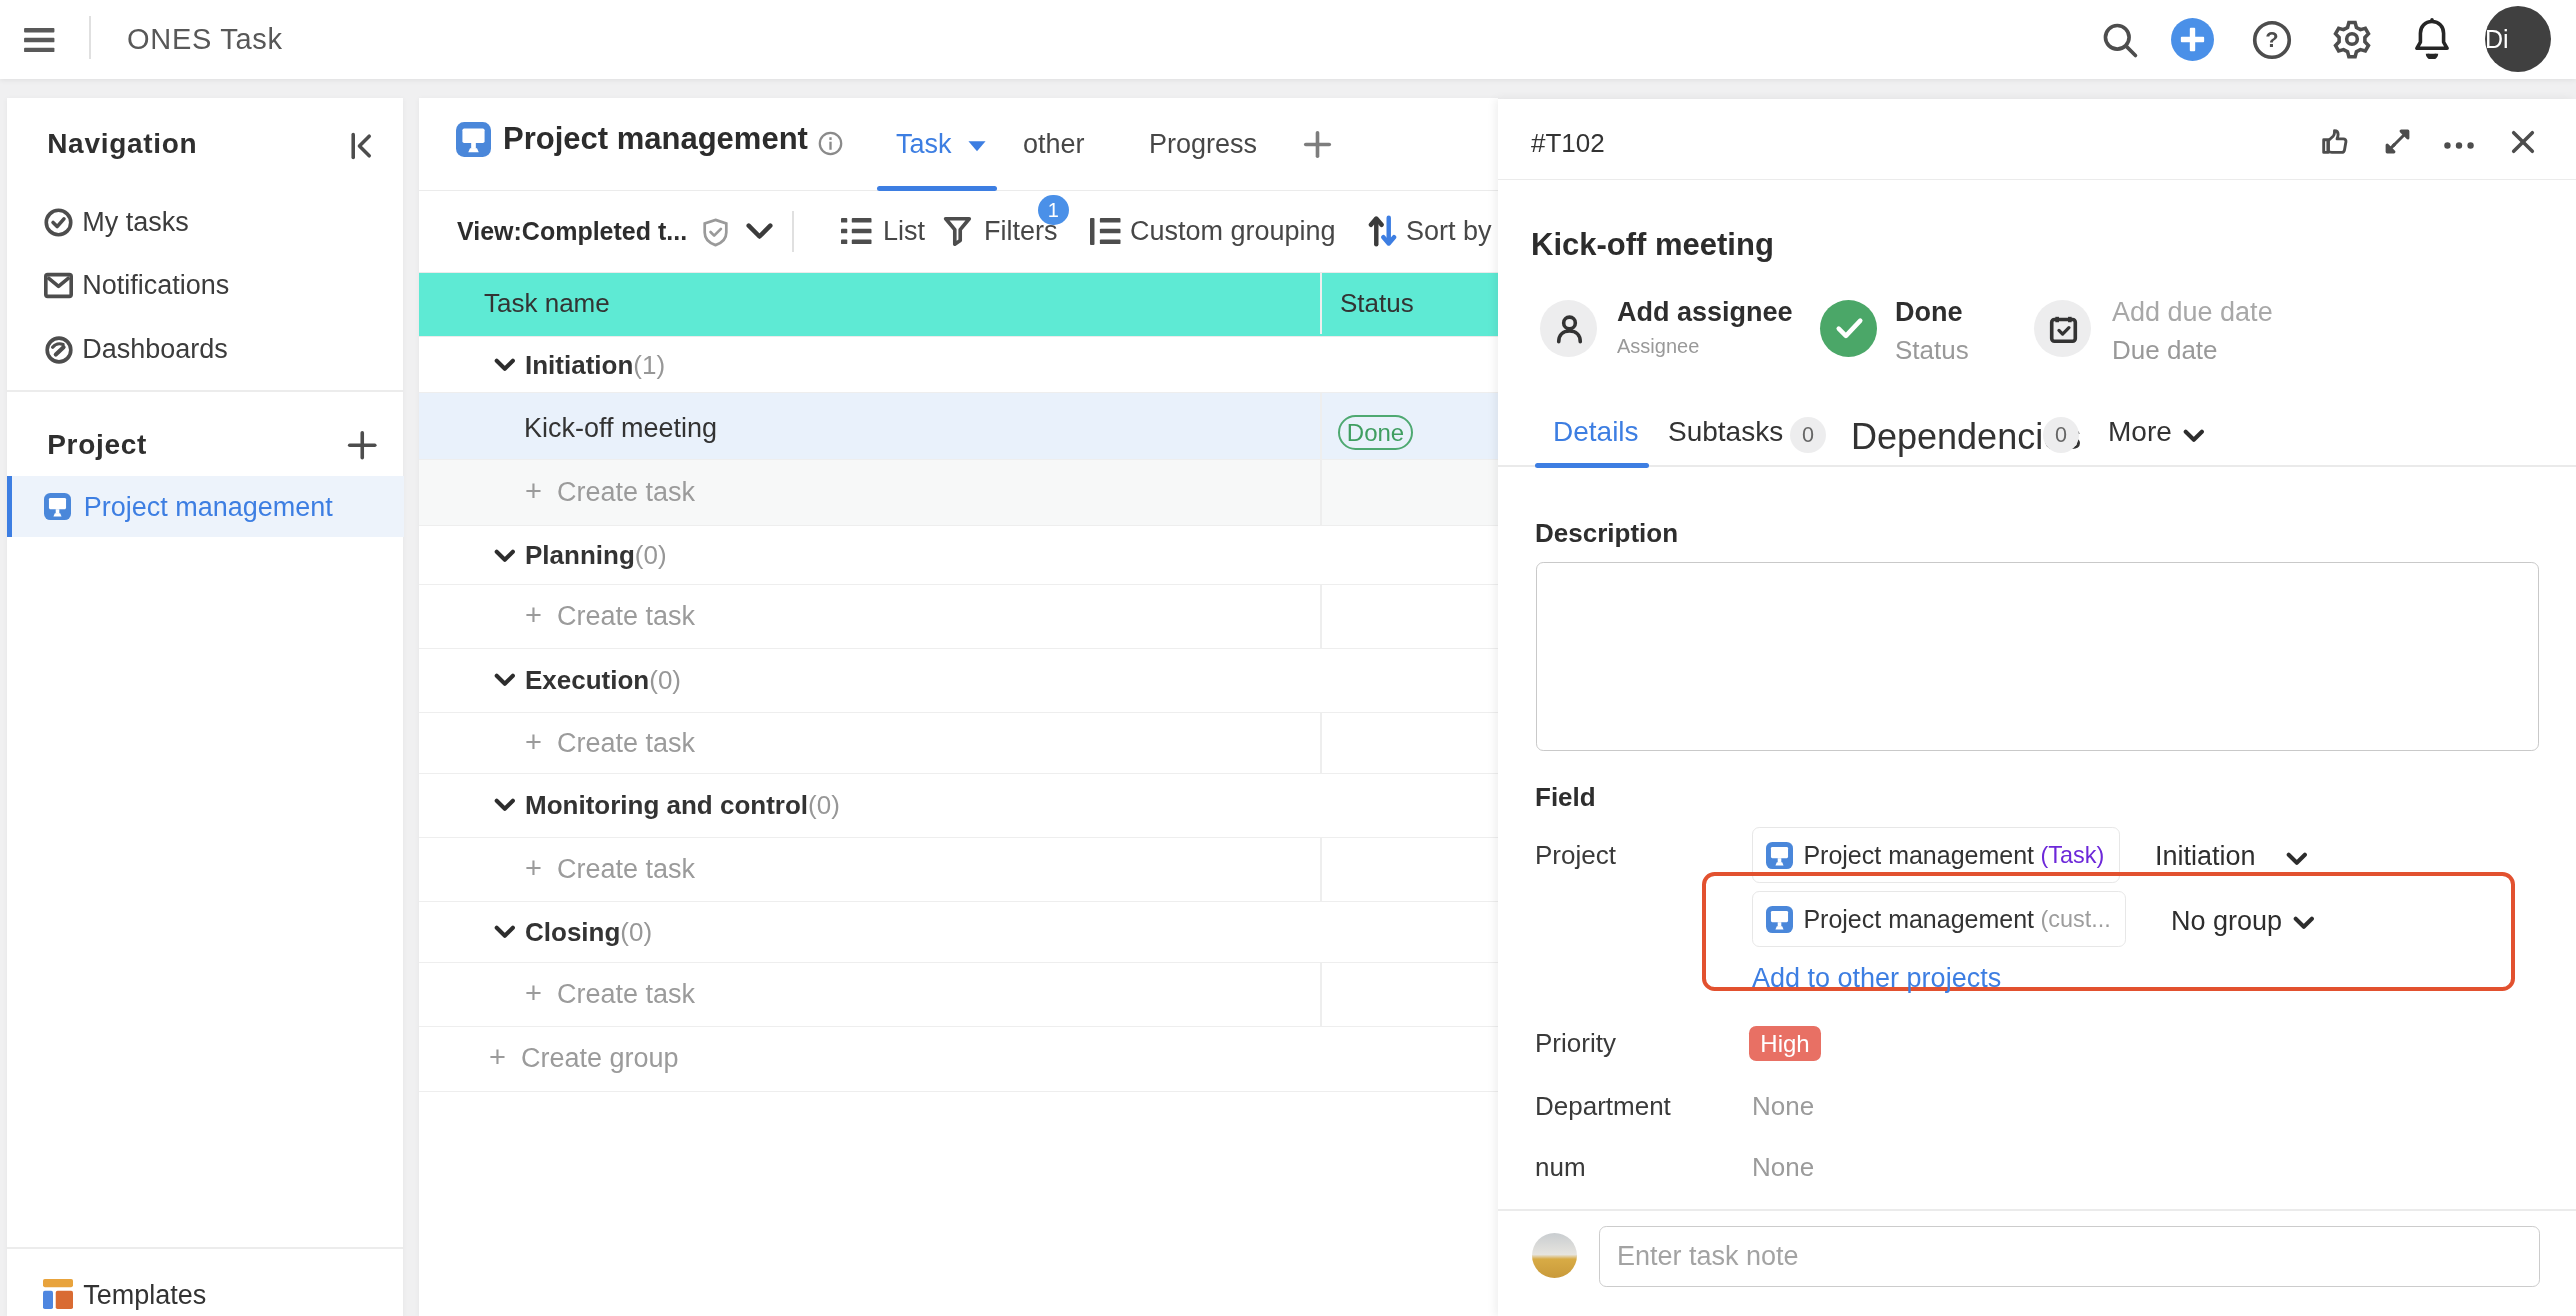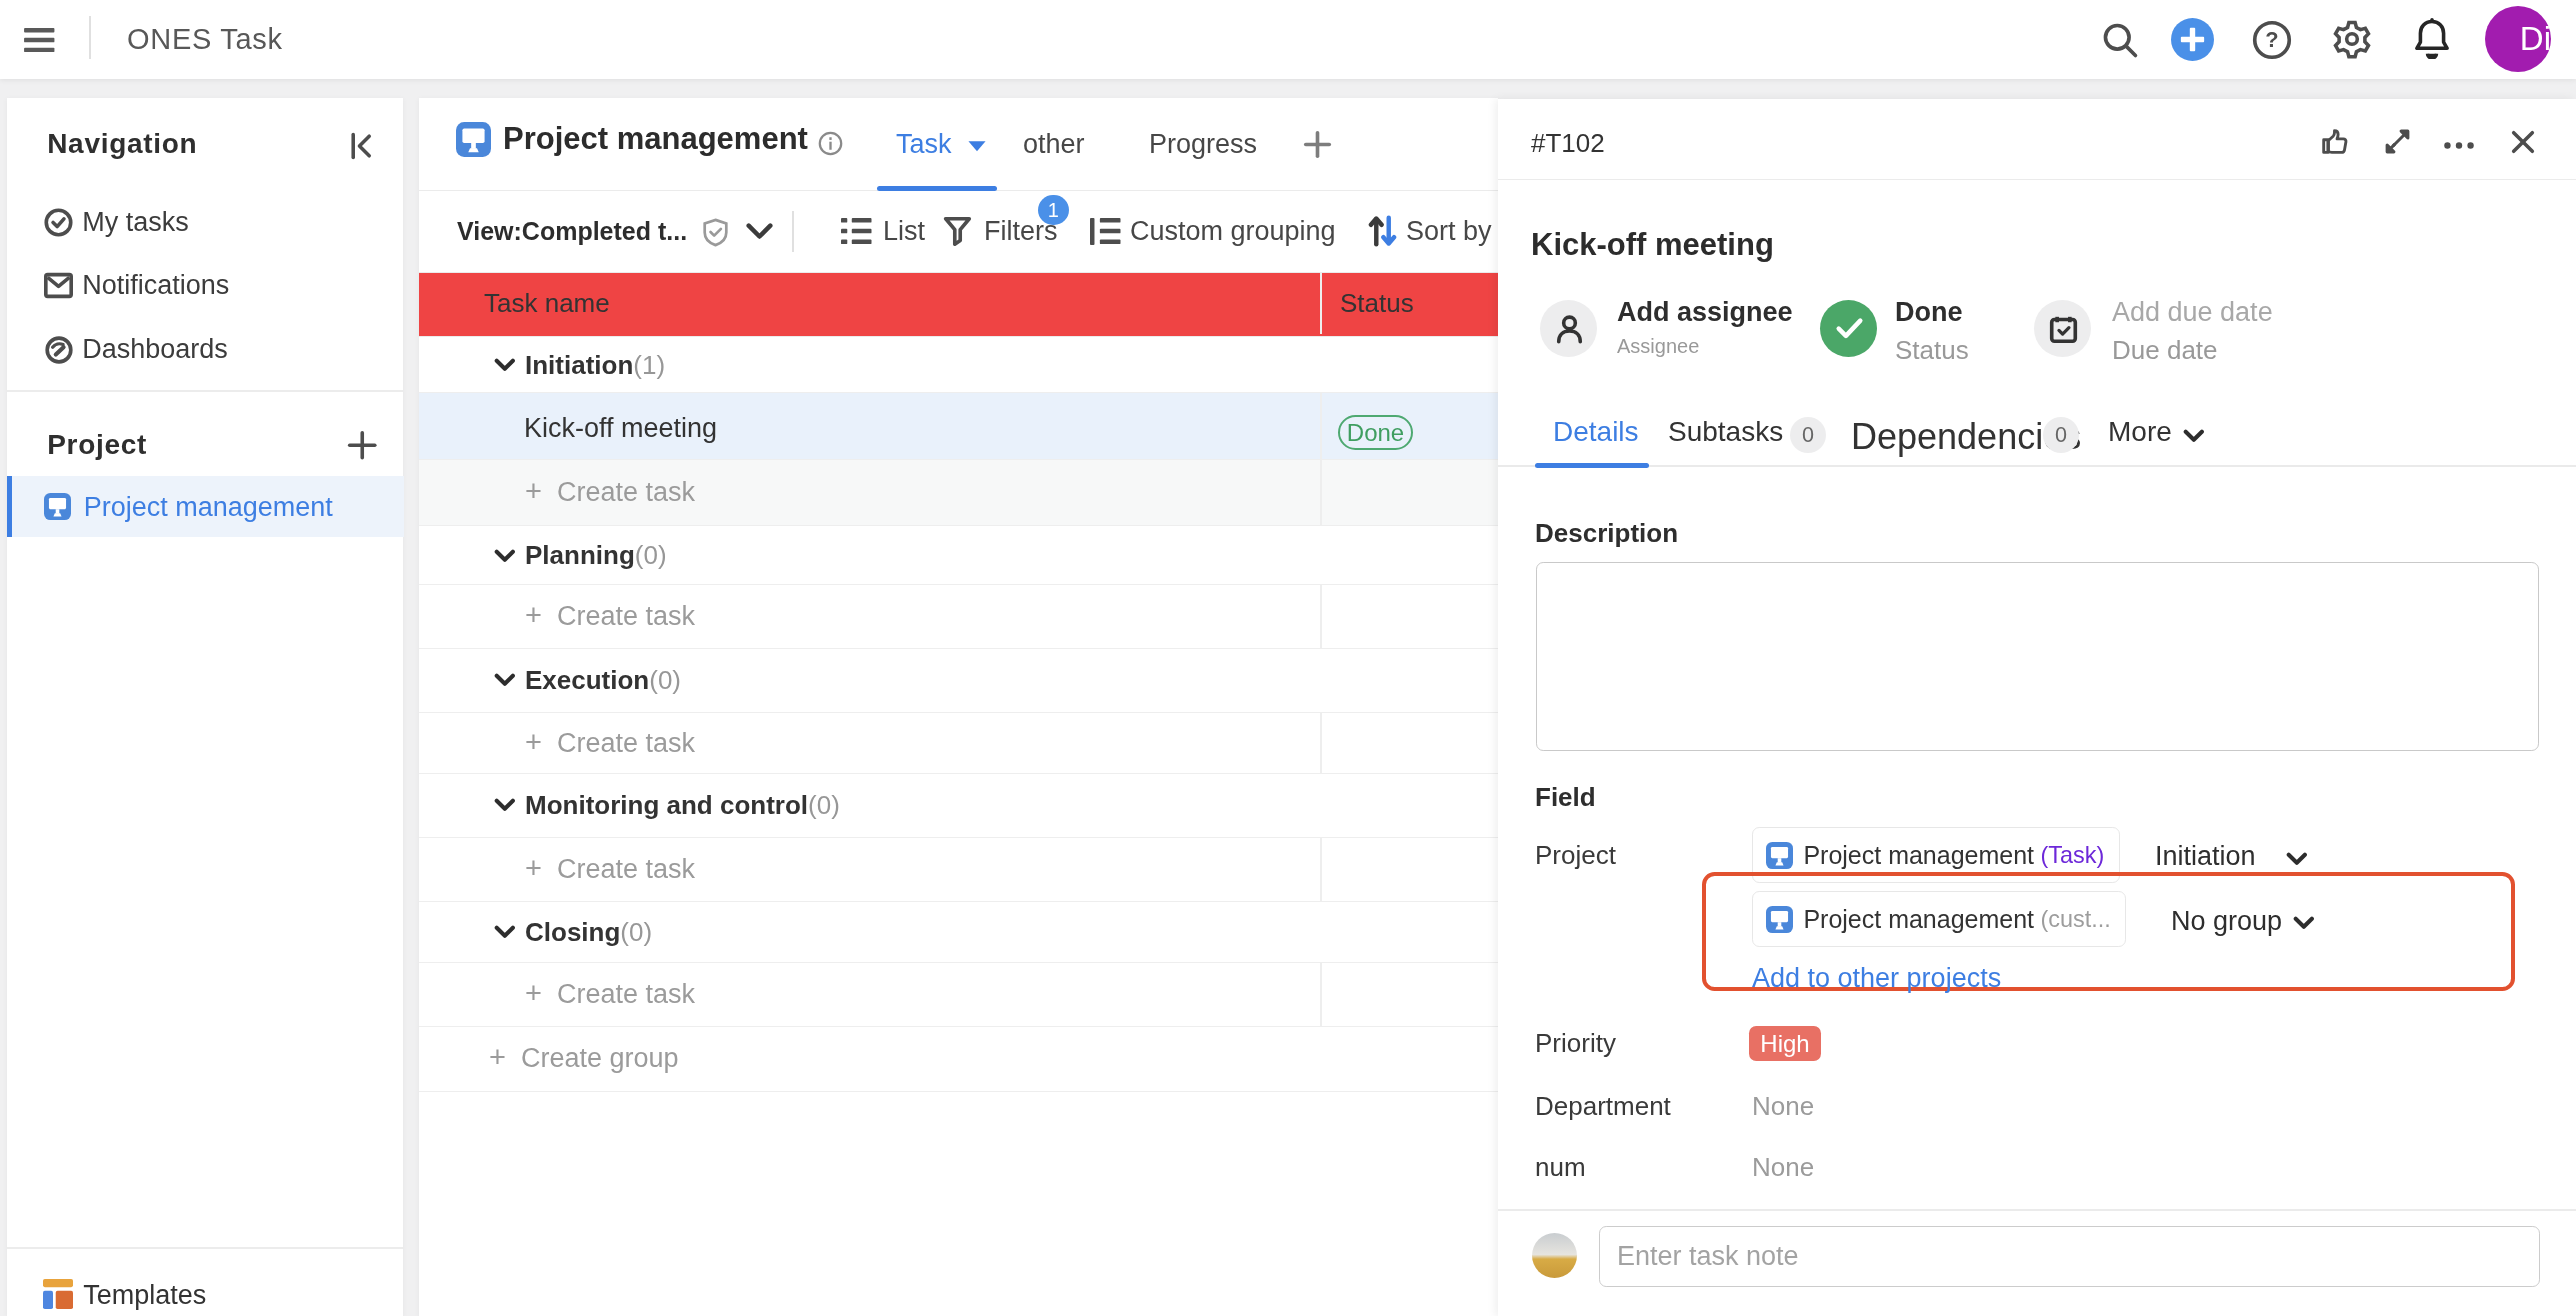--- a/index.html
+++ b/index.html
@@ -6,39 +6,39 @@
 html,body { width:2576px; height:1317px; overflow:hidden; }
 body { background:#f0f0f1; font-family:"Liberation Sans", sans-serif; color:#303030; position:relative; }
 .abs { position:absolute; }
 .panel { position:absolute; background:#fff; box-shadow:0 0.9px 5.4px rgba(0,0,0,0.05); }
 svg { display:block; }
 
 
 #topbar { position:absolute; left:0; top:0; width:2576px; height:79px; background:#fff; box-shadow:0 1.8px 5.4px rgba(0,0,0,0.08); z-index:5; }
 #topbar .vline { position:absolute; left:89px; top:16px; width:1.8px; height:43px; background:#e0e0e0; }
 #brand { position:absolute; left:127px; top:0; height:79px; line-height:79px; font-size:29px; letter-spacing:0.7px; color:#585858; }
-.avatar { position:absolute; left:2485px; top:6.3px; width:66px; height:66px; border-radius:50%; background:#a21caf; color:#fff; font-size:33px; text-align:right; line-height:66px; }
+.avatar { position:absolute; left:2485px; top:6.3px; width:66px; height:66px; border-radius:50%; background:#404040; color:#fff; font-size:25px; text-align:left; line-height:66px; }
 
 
 #left { left:7.2px; top:98px; width:396px; height:1219px; }
 #left .hdr { position:absolute; left:40px; font-size:28px; font-weight:bold; letter-spacing:0.7px; color:#2f2f2f; }
 .navtxt { position:absolute; left:75px; font-size:27px; color:#3c3c3c; }
 #pm-item { position:absolute; left:4.5px; top:378px; width:392px; height:61px; background:#edf3fb; }
 #pm-bar { position:absolute; left:0px; top:378px; width:5.4px; height:61px; background:#3d7ee2; }
 #left .divider { position:absolute; left:0; width:396px; height:1.8px; background:#ececec; }
 
 
 #mid { left:419px; top:98px; width:1079px; height:1219px; overflow:hidden; }
 #mid-head { position:absolute; left:0; top:0; width:1079px; height:93px; border-bottom:1.8px solid #ebebeb; }
 #mid-title { position:absolute; left:84px; top:22.5px; font-size:31px; font-weight:bold; color:#2c2c2c; }
 .tab { position:absolute; top:0; height:92px; line-height:92px; font-size:27px; color:#474747; }
 #tab-underline { position:absolute; left:458px; top:88px; width:120px; height:5.4px; background:#3d7ee2; border-radius:2.7px; }
 #toolbar { position:absolute; left:0; top:93px; width:1079px; height:81px; }
 .tbtxt { position:absolute; top:0; height:81px; line-height:81px; font-size:27px; color:#474747; }
-#thead { position:absolute; left:0; top:174px; width:1079px; height:65px; background:#ef4444; border-top:1.8px solid #ebebeb; border-bottom:1.8px solid #ebebeb; }
+#thead { position:absolute; left:0; top:174px; width:1079px; height:65px; background:#5eead4; border-top:1.8px solid #ebebeb; border-bottom:1.8px solid #ebebeb; }
 .row { position:absolute; left:0; width:1079px; border-bottom:1.8px solid #eeeeee; }
 .cdiv { position:absolute; left:901px; top:0; width:1.8px; height:100%; background:#eeeeee; }
 .grouptxt { font-size:26px; font-weight:bold; color:#333; }
 .cnt { font-weight:normal; color:#979797; }
 .createtxt { font-size:27px; color:#9b9b9b; }
 
 
 #right { left:1498px; top:99px; width:1078px; height:1218px; box-shadow:-2.7px 0 9px rgba(0,0,0,0.07); }
 .lbl { position:absolute; left:37px; font-size:26px; color:#3a3a3a; }
 .none { position:absolute; left:254px; font-size:26px; color:#9b9b9b; }

